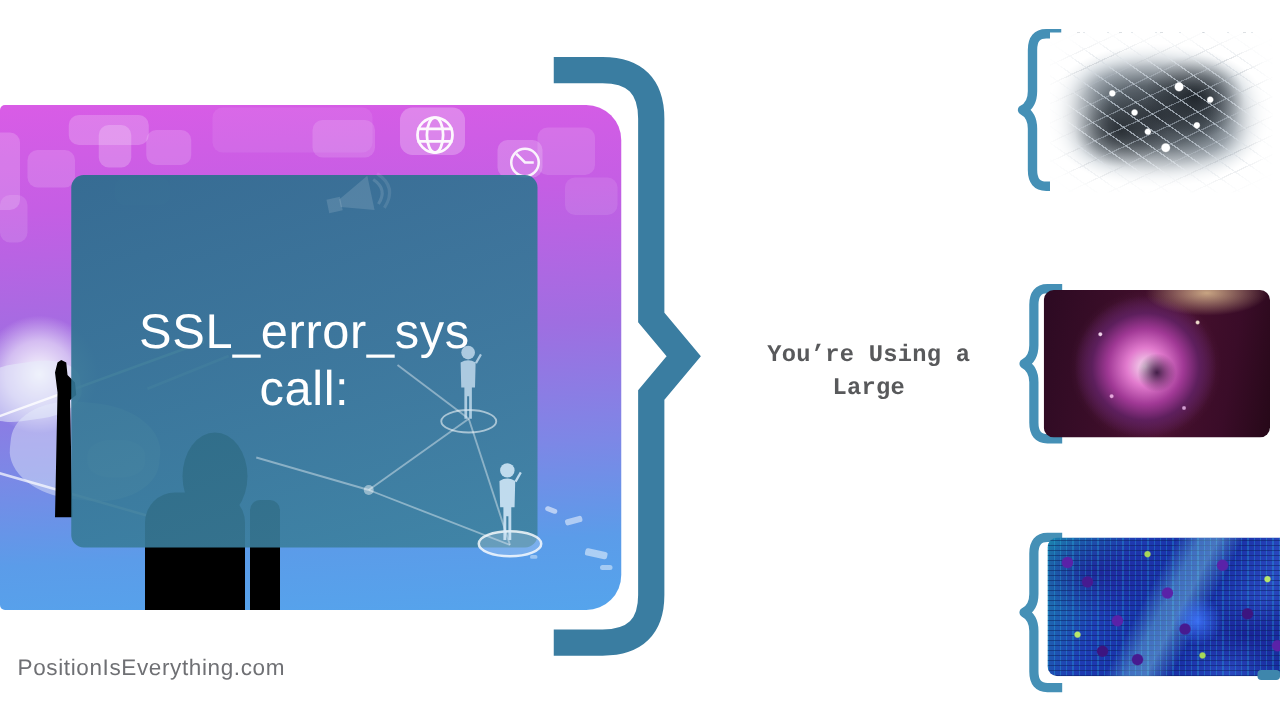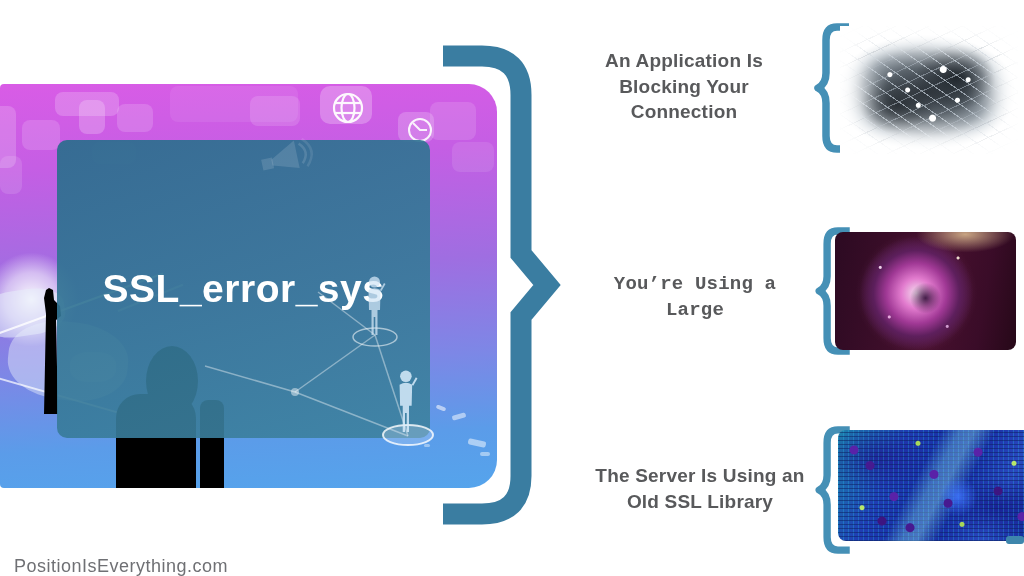--- a/index.html
+++ b/index.html
@@ -17,21 +17,21 @@
   .glow{position:absolute;left:-16px;top:168px;width:95px;height:95px;
     background:radial-gradient(circle,rgba(255,255,255,.95) 0%,rgba(255,255,255,.55) 40%,rgba(255,255,255,0) 70%);}
   .map-blob{position:absolute;background:#e6edfa;}
   .wline{position:absolute;height:2px;background:#ffffff;transform-origin:left center;}
   .sil{position:absolute;background:#000;}
   .panel{
     position:absolute;left:57px;top:56px;width:373px;height:298px;border-radius:10px;
     background:linear-gradient(160deg,rgba(43,109,141,.93) 0%,rgba(62,130,160,.90) 100%);
     display:flex;flex-direction:column;align-items:center;justify-content:center;
   }
-  .panel-title{color:#fff;font-weight:700;font-size:39px;line-height:46px;letter-spacing:.5px;text-align:center;display:block;}
+  .panel-title{color:#fff;font-weight:400;font-size:39px;line-height:46px;letter-spacing:.5px;text-align:center;display:block;}
   .overlay-svg{position:absolute;left:0;top:0;pointer-events:none;}
   
   .cause-label{position:absolute;text-align:center;color:#58595b;font-weight:700;font-size:19px;}
   .cause-label span{display:block;line-height:25.5px;letter-spacing:.2px;}
   .brace-svg{position:absolute;}
   .thumb{position:absolute;}
   .thumb-mesh{
     left:840px;top:26px;width:178px;height:128px;background-color:#fff;
     background-image:
       radial-gradient(circle 3px at 28% 38%,#fff 0 2px,rgba(255,255,255,0) 3px),
@@ -80,21 +80,21 @@
       radial-gradient(circle 5px at 36% 88%,#471a90 0 4px,rgba(0,0,0,0) 5px),
       radial-gradient(circle 26px at 60% 60%,rgba(64,120,255,.85),rgba(64,120,255,0) 75%),
       linear-gradient(118deg,rgba(0,0,0,0) 40%,rgba(140,230,245,.35) 47%,rgba(150,235,248,.4) 53%,rgba(0,0,0,0) 61%),
       repeating-linear-gradient(0deg,rgba(10,30,90,.5) 0 1px,rgba(0,0,0,0) 1px 4px),
       repeating-linear-gradient(90deg,rgba(40,200,230,.28) 0 1px,rgba(0,0,0,0) 1px 5px),
       radial-gradient(ellipse 40% 45% at 20% 25%,rgba(30,30,150,.8),rgba(30,30,150,0) 70%),
       radial-gradient(ellipse 35% 40% at 80% 70%,rgba(20,25,140,.8),rgba(20,25,140,0) 70%),
       linear-gradient(115deg,#1c86ae 0%,#1f3db4 28%,#14289e 55%,#2a49c0 78%,#0e2190 100%);
   }
   .brace-fragment{position:absolute;left:1006px;top:536px;width:18px;height:8px;border-radius:3px;background:#3e86ac;}
-  .footer{position:absolute;left:14px;top:556px;font-size:18px;letter-spacing:.5px;color:#6f7074;}
+  .footer{position:absolute;left:14px;top:524px;font-size:18px;letter-spacing:.5px;color:#6f7074;}
   .speck{position:absolute;background:#fff;border-radius:2px;}
 </style>
 </head>
 <body>
 
 <div id="stage">
 
   <div class="hero-card">
 
     <div class="tile" style="left:55px;top:8px;width:64px;height:24px;opacity:.20;"></div>
@@ -137,20 +137,21 @@
 
     <svg style="position:absolute;left:40px;top:200px;" width="26" height="130" viewBox="0 0 26 130">
       <path d="M9 4 L13 6 L14 16 L20 22 L21 32 L16 36 L18 130 L4 130 L6 30 L4 14 L6 6 Z" fill="#000"></path>
     </svg>
     <div class="sil" style="left:146px;top:262px;width:52px;height:70px;border-radius:50%;"></div>
     <div class="sil" style="left:116px;top:310px;width:80px;height:140px;border-radius:24px 24px 0 0;"></div>
     <div class="sil" style="left:200px;top:316px;width:24px;height:134px;border-radius:8px 8px 0 0;"></div>
 
     <div class="panel">
       <span class="panel-title">SSL_error_sys</span>
+      <span class="panel-title">call:</span>
     </div>
 
     <svg class="overlay-svg" width="497" height="404" viewBox="0 0 497 404">
       <g stroke="rgba(255,255,255,.4)" stroke-width="1.5">
         <line x1="375" y1="251" x2="295" y2="308"></line>
         <line x1="295" y1="308" x2="408" y2="352"></line>
         <line x1="375" y1="251" x2="408" y2="352"></line>
         <line x1="295" y1="308" x2="205" y2="282"></line>
         <line x1="375" y1="251" x2="318" y2="208"></line>
       </g>
@@ -179,42 +180,33 @@
     <div class="speck" style="left:452px;top:330px;width:14px;height:5px;opacity:.5;transform:rotate(-15deg);"></div>
     <div class="speck" style="left:468px;top:356px;width:18px;height:6px;opacity:.5;transform:rotate(12deg);"></div>
     <div class="speck" style="left:480px;top:368px;width:10px;height:4px;opacity:.45;"></div>
     <div class="speck" style="left:424px;top:360px;width:6px;height:3px;opacity:.4;"></div>
   </div>
 
   <svg style="position:absolute;left:430px;top:35px;" width="140" height="500" viewBox="0 0 140 500">
     <path d="M13 21 H52 Q91 21 91 60 V219 L117 250 L91 281 V441 Q91 479 52 479 H13" fill="none" stroke="#3a7da1" stroke-width="21" stroke-miterlimit="12"></path>
   </svg>
 
-  <div class="cause-label" style="left:584px;top:48px;width:200px;">
-    <span>An Application Is</span>
-    <span>Blocking Your</span>
-    <span>Connection</span>
-  </div>
   <svg class="brace-svg" style="left:813px;top:22px;" width="40" height="132" viewBox="0 0 40 132">
     <path d="M36 5 H24 Q13 5 13 18 V51 Q13 62 5 66 Q13 70 13 81 V114 Q13 127 24 127 H36" fill="none" stroke="#4590b6" stroke-width="7.5" stroke-linejoin="round"></path>
   </svg>
   <div class="thumb thumb-mesh"></div>
 
   <div class="cause-label" style="left:582px;top:272px;width:226px;font-family:Liberation Mono, monospace;">
     <span>You’re Using a Large</span>
   </div>
   <svg class="brace-svg" style="left:814px;top:226px;" width="40" height="130" viewBox="0 0 40 132">
     <path d="M36 5 H24 Q13 5 13 18 V51 Q13 62 5 66 Q13 70 13 81 V114 Q13 127 24 127 H36" fill="none" stroke="#4590b6" stroke-width="7.5" stroke-linejoin="round"></path>
   </svg>
   <div class="thumb thumb-planet"></div>
 
-  <div class="cause-label" style="left:588px;top:463px;width:224px;">
-    <span>The Server Is Using an</span>
-    <span>Old SSL Library</span>
-  </div>
   <svg class="brace-svg" style="left:814px;top:425px;" width="40" height="130" viewBox="0 0 40 132">
     <path d="M36 5 H24 Q13 5 13 18 V51 Q13 62 5 66 Q13 70 13 81 V114 Q13 127 24 127 H36" fill="none" stroke="#4590b6" stroke-width="7.5" stroke-linejoin="round"></path>
   </svg>
   <div class="thumb thumb-circuit"></div>
   <div class="brace-fragment"></div>
 
   <div class="footer">PositionIsEverything.com</div>
 </div>
 
 </body></html>

